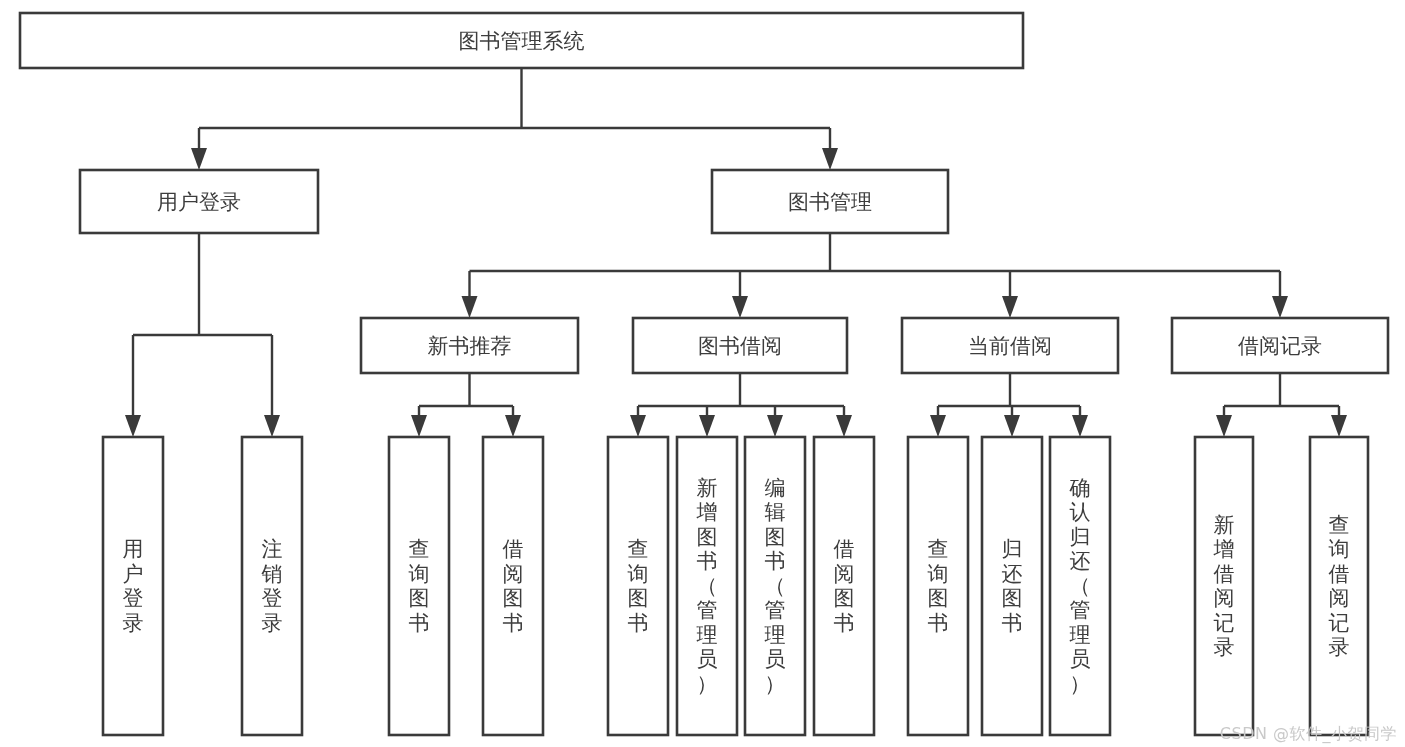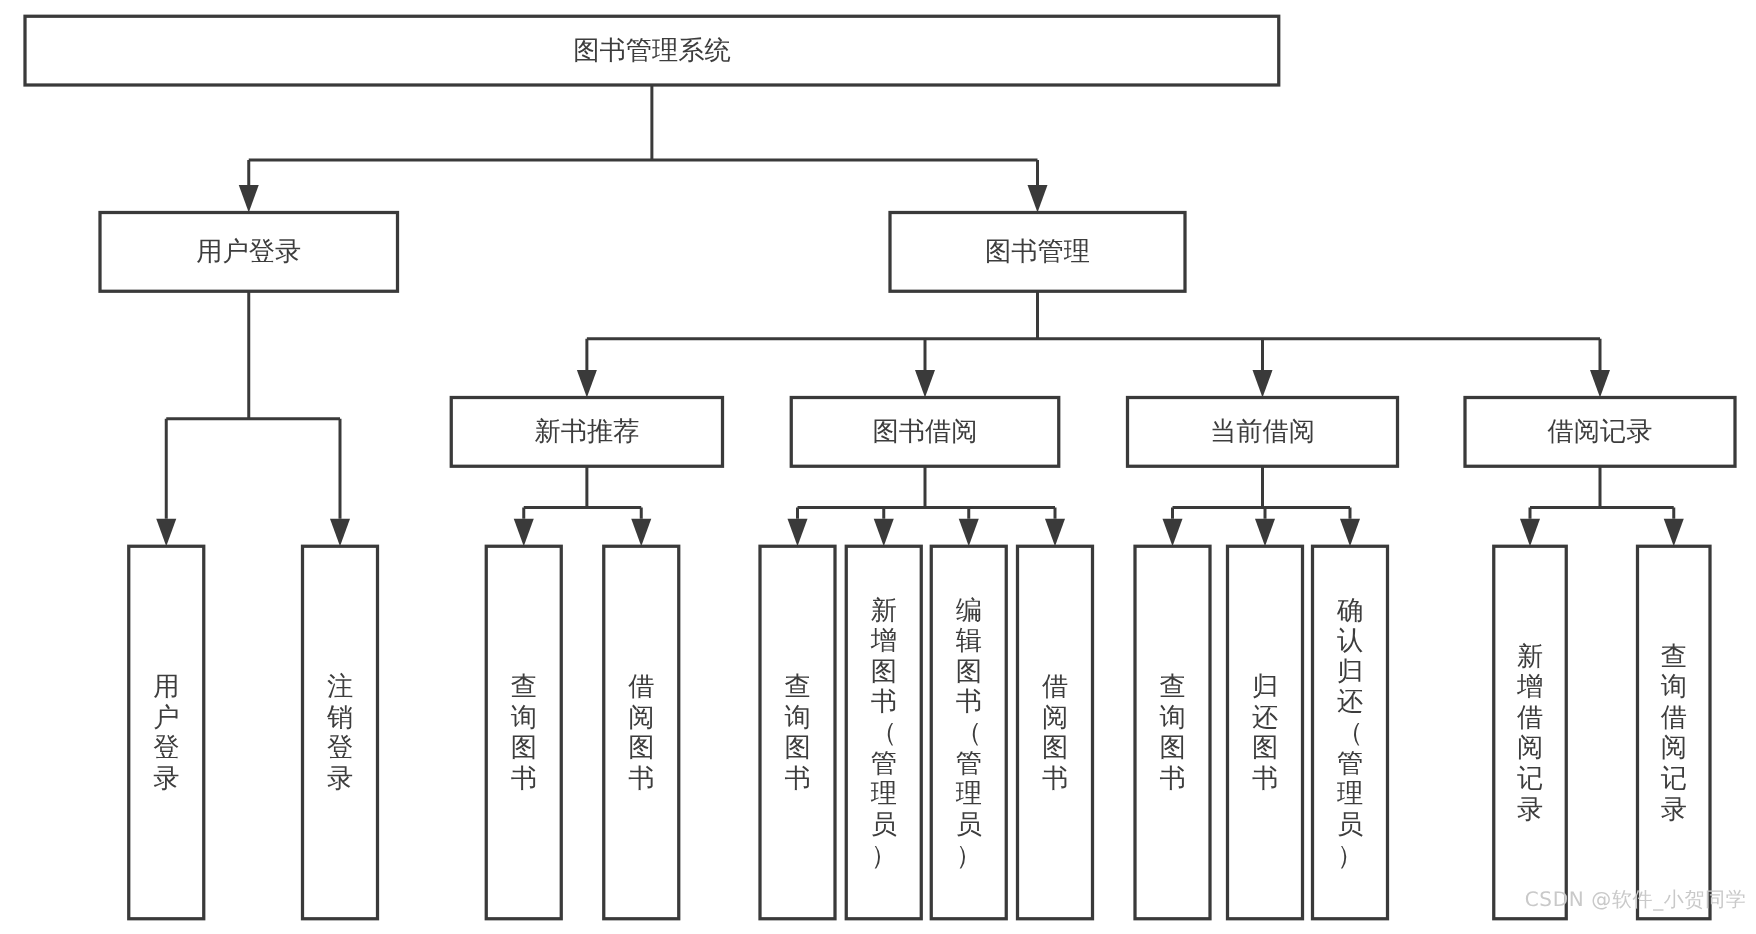--- a/index.html
+++ b/index.html
@@ -30,21 +30,21 @@
   }
   .conn{
     stroke:#3a3a3a;
     stroke-width:2.4;
     fill:none;
   }
   .arrow-head{fill:#3a3a3a;stroke:none;}
   .watermark{
     position:absolute;
     right:8px;
-    bottom:16px;
+    bottom:2px;
     font-family:"DejaVu Sans","Liberation Sans",sans-serif;
     font-size:16px;
     color:#c9c9c9;
     white-space:nowrap;
     letter-spacing:0.5px;
     pointer-events:none;
   }
 </style>
 </head>
 <body>

